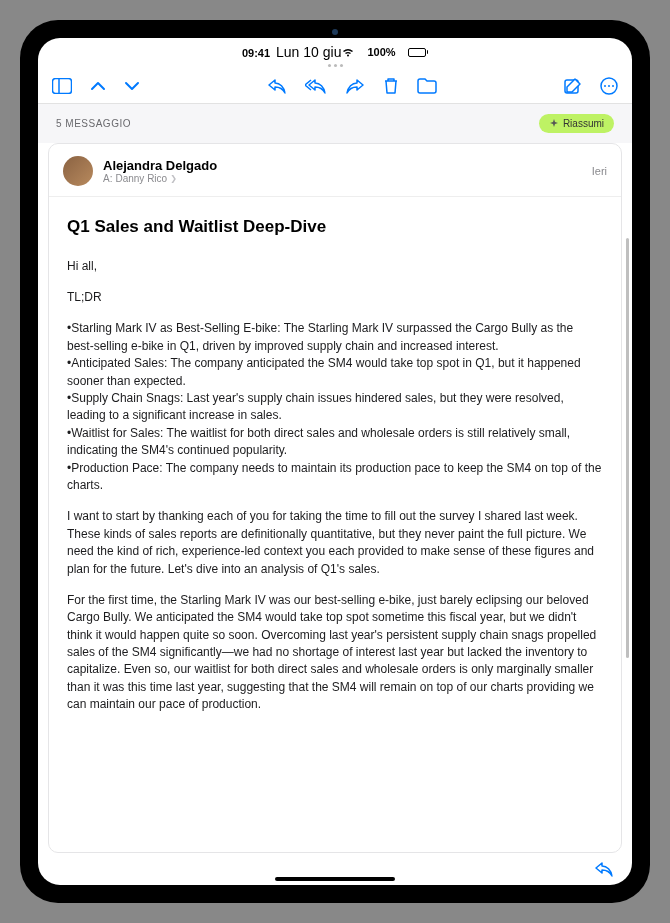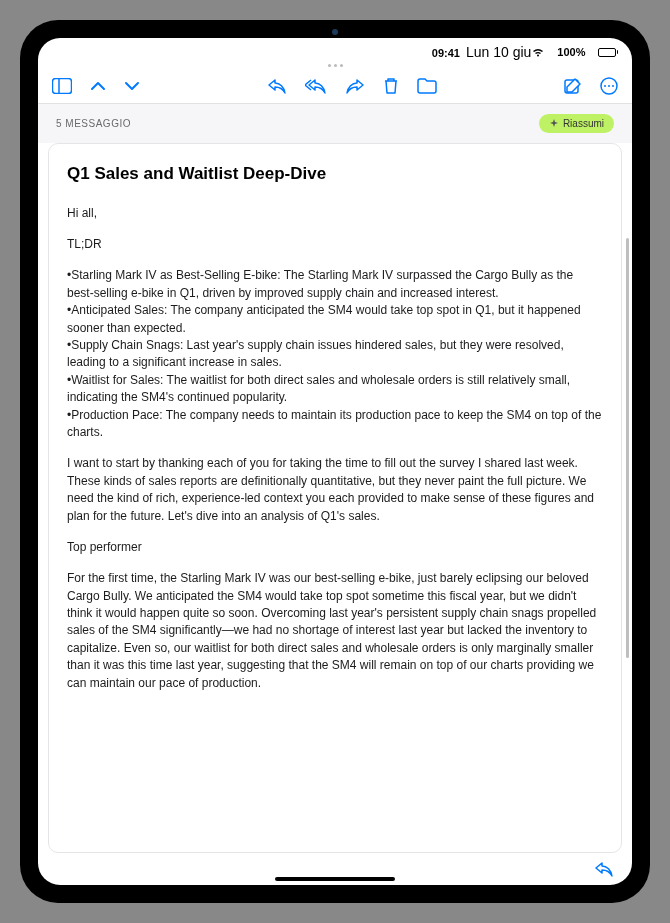--- a/index.html
+++ b/index.html
@@ -35,21 +35,21 @@
       height: 100%;
       background: #fff;
       border-radius: 22px;
       overflow: hidden;
       display: flex;
       flex-direction: column;
       position: relative;
     }
     .status-bar {
       display: flex;
-      justify-content: flex-end;
+      justify-content: center;
       align-items: center;
       padding: 6px 14px 2px;
       font-size: 11px;
       font-weight: 600;
       color: #000;
     }
     .status-left { display: flex; gap: 6px; align-items: baseline; }
     .status-date { font-weight: 400; font-size: 14px; }
     .status-right { display: flex; align-items: center; gap: 12px; }
     .battery {
@@ -269,32 +269,43 @@
       <span class="msg-count">5 MESSAGGIO</span>
       <div class="summarize-btn">
         <svg width="10" height="10" viewBox="0 0 10 10">
             <path d="M5 0l1 3 3 1-3 1-1 3-1-3-3-1 3-1z" fill="#555"></path>
           </svg>
         <span>Riassumi</span>
       </div>
     </div>
 
     <div class="message-card">
+      <div class="msg-header">
+        <div class="avatar"></div>
+        <div class="msg-meta">
+          <div class="sender">Alejandra Delgado</div>
+          <div class="recipient-line">
+            <span class="recipient-label">A:</span>
+            <span class="recipient-name">Danny Rico</span>
+            <span class="chev">❯</span>
+          </div>
+        </div>
+        <div class="msg-date">Ieri</div>
+      </div>
 
       <div class="msg-body">
         <div class="subject">Q1 Sales and Waitlist Deep-Dive</div>
         <p>Hi all,</p>
         <p>TL;DR</p>
         <p style="white-space:pre-line">•Starling Mark IV as Best-Selling E-bike: The Starling Mark IV surpassed the Cargo Bully as the best-selling e-bike in Q1, driven by improved supply chain and increased interest.
 •Anticipated Sales: The company anticipated the SM4 would take top spot in Q1, but it happened sooner than expected.
 •Supply Chain Snags: Last year's supply chain issues hindered sales, but they were resolved, leading to a significant increase in sales.
 •Waitlist for Sales: The waitlist for both direct sales and wholesale orders is still relatively small, indicating the SM4's continued popularity.
 •Production Pace: The company needs to maintain its production pace to keep the SM4 on top of the charts.</p>
         <p>I want to start by thanking each of you for taking the time to fill out the survey I shared last week. These kinds of sales reports are definitionally quantitative, but they never paint the full picture. We need the kind of rich, experience-led context you each provided to make sense of these figures and plan for the future. Let's dive into an analysis of Q1's sales.</p>
-        <p>Top performer</p>
         <p>For the first time, the Starling Mark IV was our best-selling e-bike, just barely eclipsing our beloved Cargo Bully. We anticipated the SM4 would take top spot sometime this fiscal year, but we didn't think it would happen quite so soon. Overcoming last year's persistent supply chain snags propelled sales of the SM4 significantly—we had no shortage of interest last year but lacked the inventory to capitalize. Even so, our waitlist for both direct sales and wholesale orders is only marginally smaller than it was this time last year, suggesting that the SM4 will remain on top of our charts providing we can maintain our pace of production.</p>
       </div>
     </div>
 
     <div class="footer-bar">
       <span class="tb-icon">
         <svg width="20" height="16" viewBox="0 0 20 16">
             <path d="M8 2L2 7l6 5V9c5 0 8 2 10 6-1-6-5-10-10-10V2z" fill="none" stroke="#007aff" stroke-width="1.5" stroke-linejoin="round"></path>
           </svg>
       </span>

